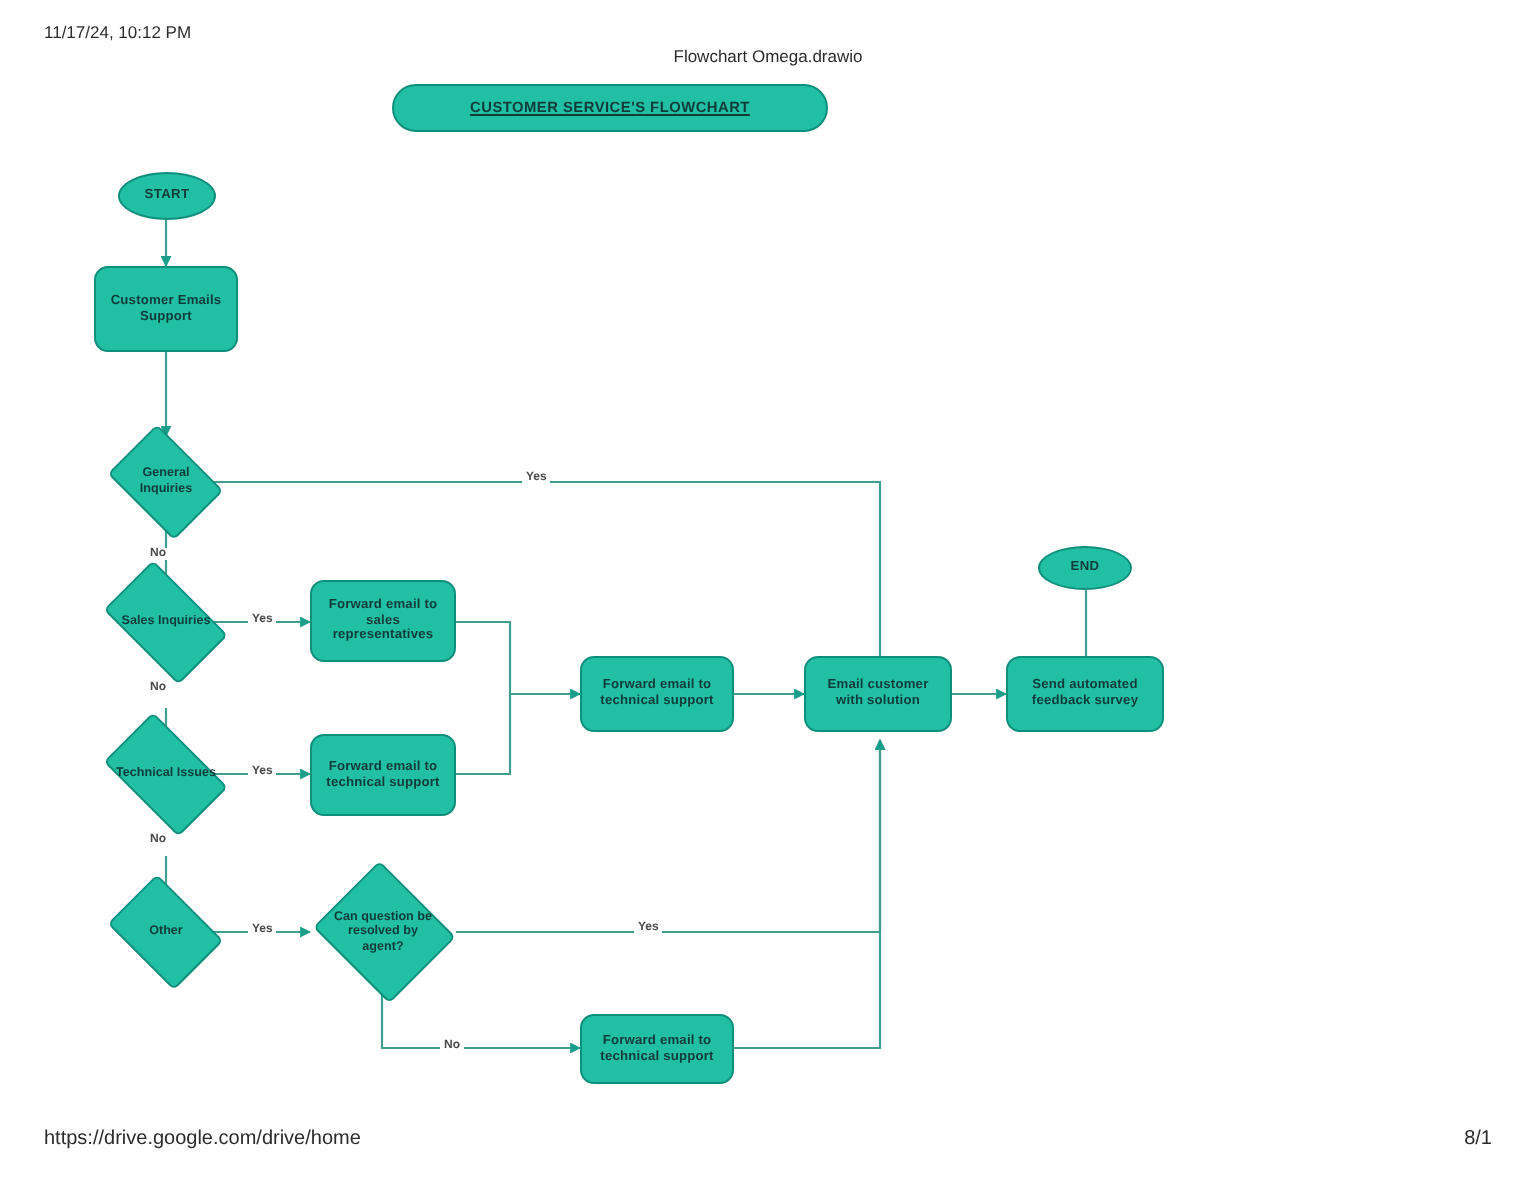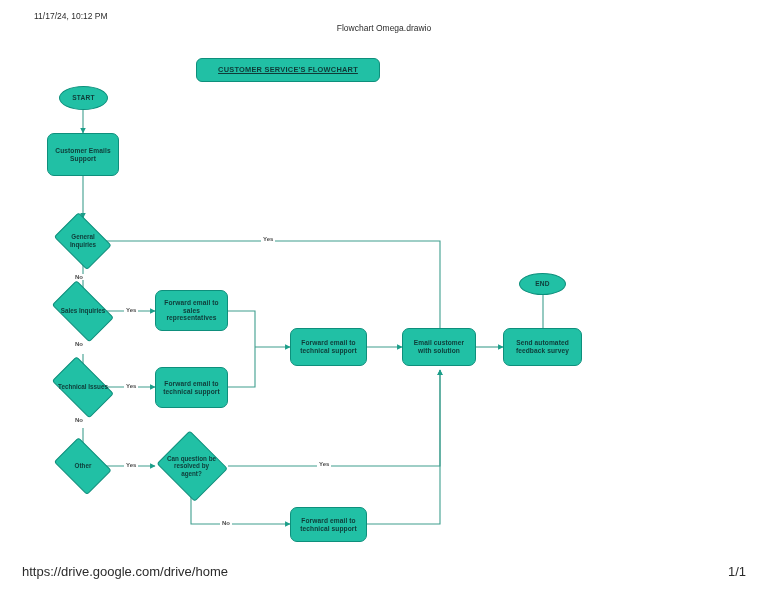--- a/index.html
+++ b/index.html
@@ -27,37 +27,36 @@
     right: 0;
     height: 14px;
     font-size: 8.5px;
     color: #2b2b2b;
   }
   .hdr-date {
     position: absolute;
     left: 22px;
     top: 0;
     white-space: nowrap;
-    margin-left: 12px;
   }
   .hdr-title {
     position: absolute;
     left: 0;
     right: 0;
     top: 12px;
     text-align: center;
     white-space: nowrap;
   }
   .print-footer {
     position: absolute;
     bottom: 16px;
     left: 0;
     right: 0;
     height: 14px;
-    font-size: 13px;
+    font-size: 10px;
     color: #2b2b2b;
   }
   .ftr-url {
     position: absolute;
     left: 22px;
     top: 0;
     white-space: nowrap;
   }
   .ftr-page {
     position: absolute;
@@ -206,21 +205,21 @@
 
         <path d="M 367 490 L 440 490 L 440 336"></path>
       </g>
 
       <g fill="none" stroke="#3f9e8e" stroke-width="1.1">
         <path d="M 228 277 L 255 277 L 255 313"></path>
         <path d="M 228 353 L 255 353 L 255 313"></path>
       </g>
     </svg>
 
-    <div class="node node-title" style="left:196px; top:24px; width:184px; height:24px;">
+    <div class="node node-title" style="left:196px; top:8px; width:218px; height:24px;border-radius:12px;">
       <span>CUSTOMER SERVICE'S FLOWCHART</span>
     </div>
 
     <div class="node node-term" style="left:59px; top:52px; width:49px; height:24px;">
       <span>START</span>
     </div>
 
     <div class="node node-rect" style="left:47px; top:99px; width:72px; height:43px;">
       <span>Customer Emails Support</span>
     </div>
@@ -285,16 +284,16 @@
     <div class="edge-label" style="left:124px; top:349px;">Yes</div>
     <div class="edge-label" style="left:73px; top:383px;">No</div>
     <div class="edge-label" style="left:124px; top:428px;">Yes</div>
     <div class="edge-label" style="left:317px; top:427px;">Yes</div>
     <div class="edge-label" style="left:220px; top:486px;">No</div>
 
   </div>
 
   <div class="print-footer">
     <div class="ftr-url">https://drive.google.com/drive/home</div>
-    <div class="ftr-page">1/1</div>
+    <div class="ftr-page">8/1</div>
   </div>
 
 </div>
 
 </body></html>

